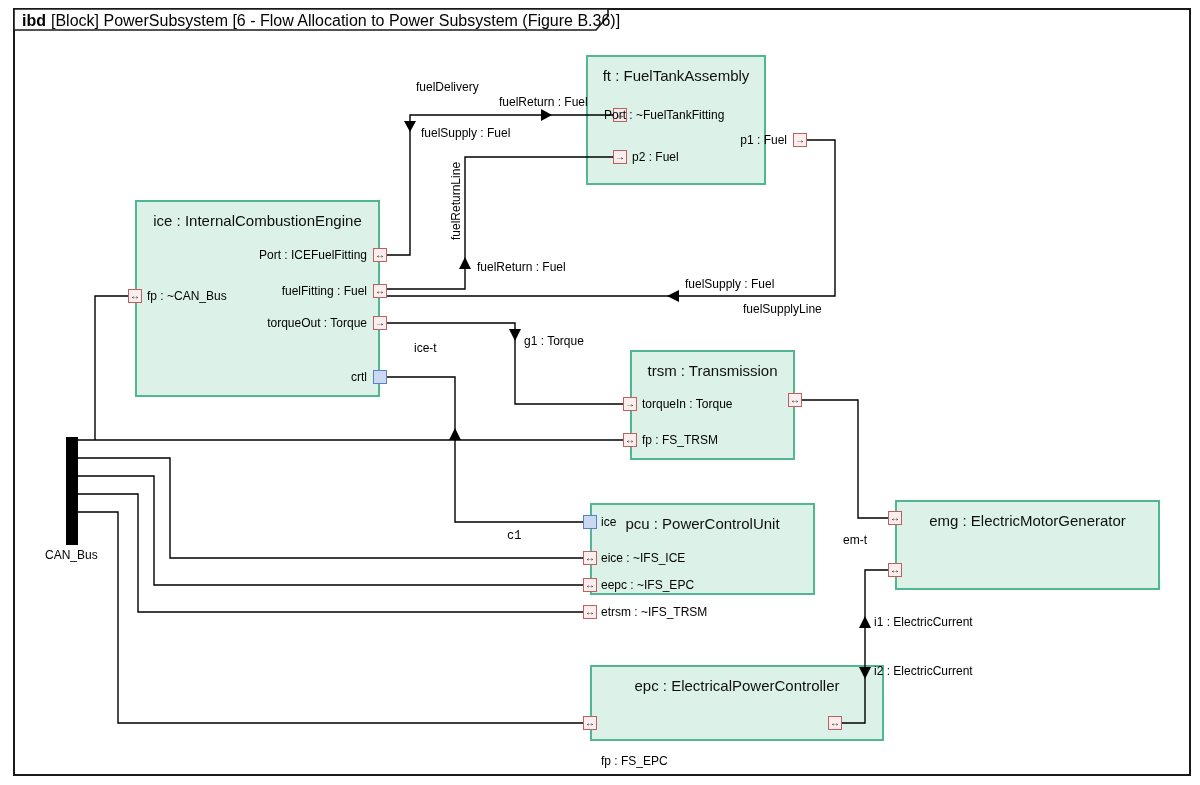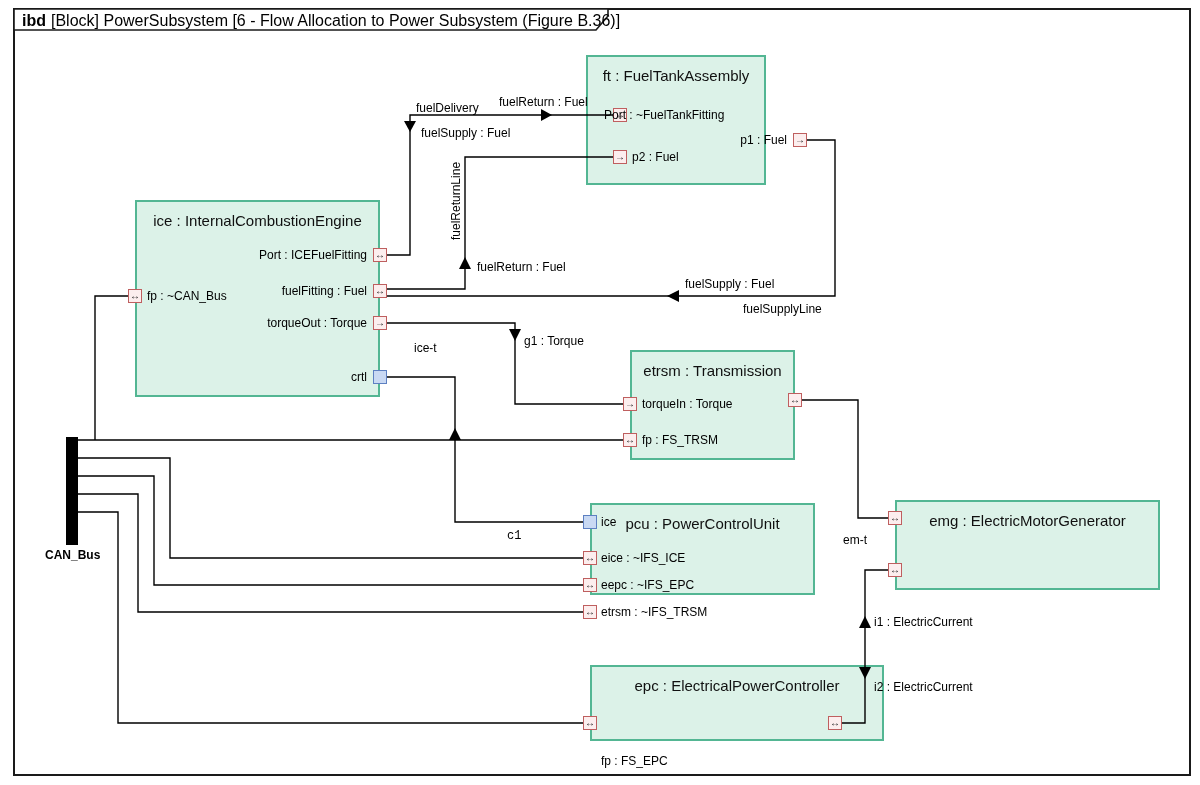--- a/index.html
+++ b/index.html
@@ -71,34 +71,34 @@
     <span class="kw">ibd</span><span>[Block] PowerSubsystem [6 - Flow Allocation to Power Subsystem (Figure B.36)]</span>
   </div>
 
   <div class="block" style="left:586px;top:55px;width:180px;height:130px;">
     <div class="block-title">ft : FuelTankAssembly</div>
   </div>
   <div class="block" style="left:135px;top:200px;width:245px;height:197px;">
     <div class="block-title">ice : InternalCombustionEngine</div>
   </div>
   <div class="block" style="left:630px;top:350px;width:165px;height:110px;">
-    <div class="block-title">etrsm : Transmission</div>
+    <div class="block-title">trsm : Transmission</div>
   </div>
   <div class="block" style="left:590px;top:503px;width:225px;height:92px;">
     <div class="block-title">pcu : PowerControlUnit</div>
   </div>
   <div class="block" style="left:895px;top:500px;width:265px;height:90px;">
     <div class="block-title">emg : ElectricMotorGenerator</div>
   </div>
   <div class="block" style="left:590px;top:665px;width:294px;height:76px;">
     <div class="block-title">epc : ElectricalPowerController</div>
   </div>
 
   <div class="bus"></div>
-  <div class="lbl" style="left:45px;top:548px;font-weight:bold;">CAN_Bus</div>
+  <div class="lbl" style="left:45px;top:548px;">CAN_Bus</div>
 
   <div class="port" style="left:613px;top:108px;">
       <span class="pg">↔</span>
     </div>
   <div class="port" style="left:613px;top:150px;">
       <span class="pg">→</span>
     </div>
   <div class="port" style="left:793px;top:133px;">
       <span class="pg">→</span>
     </div>
@@ -165,28 +165,28 @@
   <div class="lbl" style="left:642px;top:397px;">torqueIn : Torque</div>
   <div class="lbl" style="left:642px;top:433px;">fp : FS_TRSM</div>
 
   <div class="lbl" style="left:601px;top:515px;">ice</div>
   <div class="lbl" style="left:601px;top:551px;">eice : ~IFS_ICE</div>
   <div class="lbl" style="left:601px;top:578px;">eepc : ~IFS_EPC</div>
   <div class="lbl" style="left:601px;top:605px;">etrsm : ~IFS_TRSM</div>
 
   <div class="lbl" style="left:601px;top:716px;margin-top:38px;">fp : FS_EPC</div>
 
-  <div class="lbl" style="left:416px;top:101px;">fuelDelivery</div>
+  <div class="lbl" style="left:416px;top:80px;">fuelDelivery</div>
   <div class="lbl rot" style="left:449px;top:240px;">fuelReturnLine</div>
   <div class="lbl" style="left:743px;top:302px;">fuelSupplyLine</div>
   <div class="lbl" style="left:414px;top:341px;">ice-t</div>
   <div class="lbl" style="left:843px;top:533px;">em-t</div>
   <div class="lbl" style="left:507px;top:529px;font-family:Liberation Mono, monospace;">c1</div>
 
   <div class="lbl" style="left:499px;top:95px;">fuelReturn : Fuel</div>
   <div class="lbl" style="left:421px;top:126px;">fuelSupply : Fuel</div>
   <div class="lbl" style="left:477px;top:260px;">fuelReturn : Fuel</div>
   <div class="lbl" style="left:685px;top:277px;">fuelSupply : Fuel</div>
   <div class="lbl" style="left:524px;top:334px;">g1 : Torque</div>
   <div class="lbl" style="left:874px;top:615px;">i1 : ElectricCurrent</div>
-  <div class="lbl" style="left:874px;top:680px;">i2 : ElectricCurrent</div>
+  <div class="lbl" style="left:874px;top:664px;">i2 : ElectricCurrent</div>
 
 </div>
 
 </body></html>

